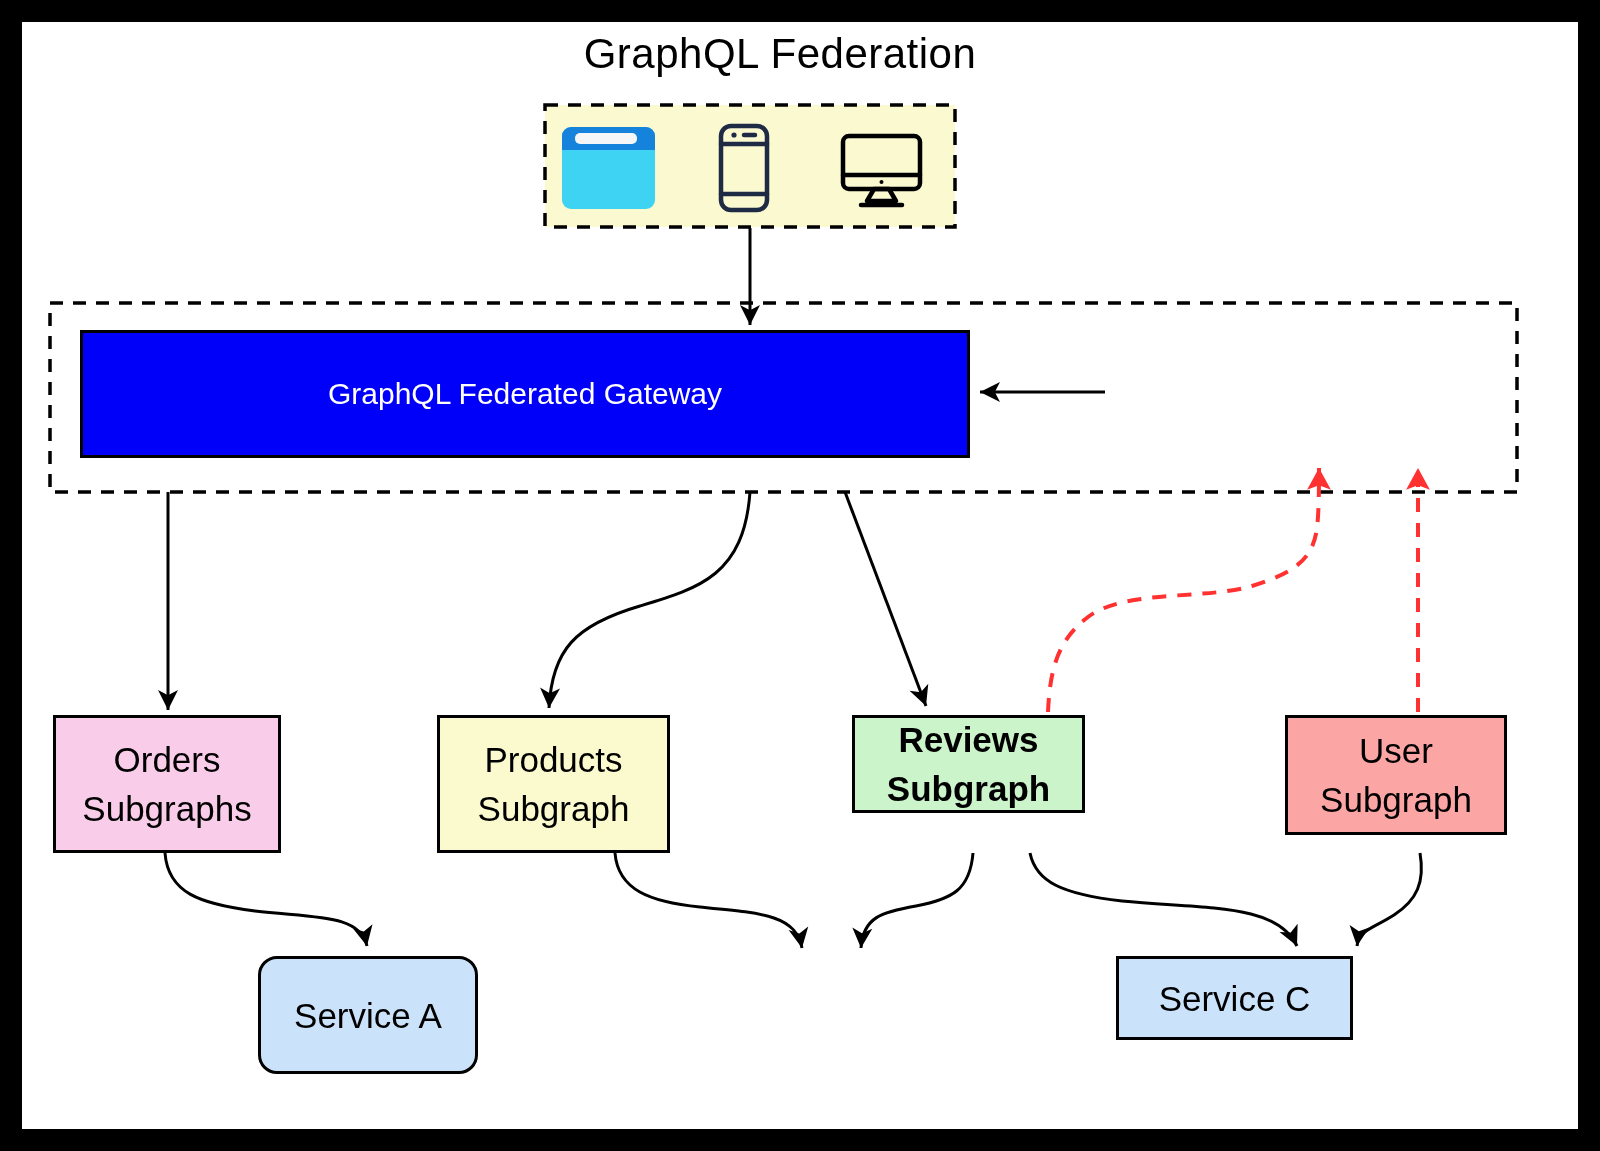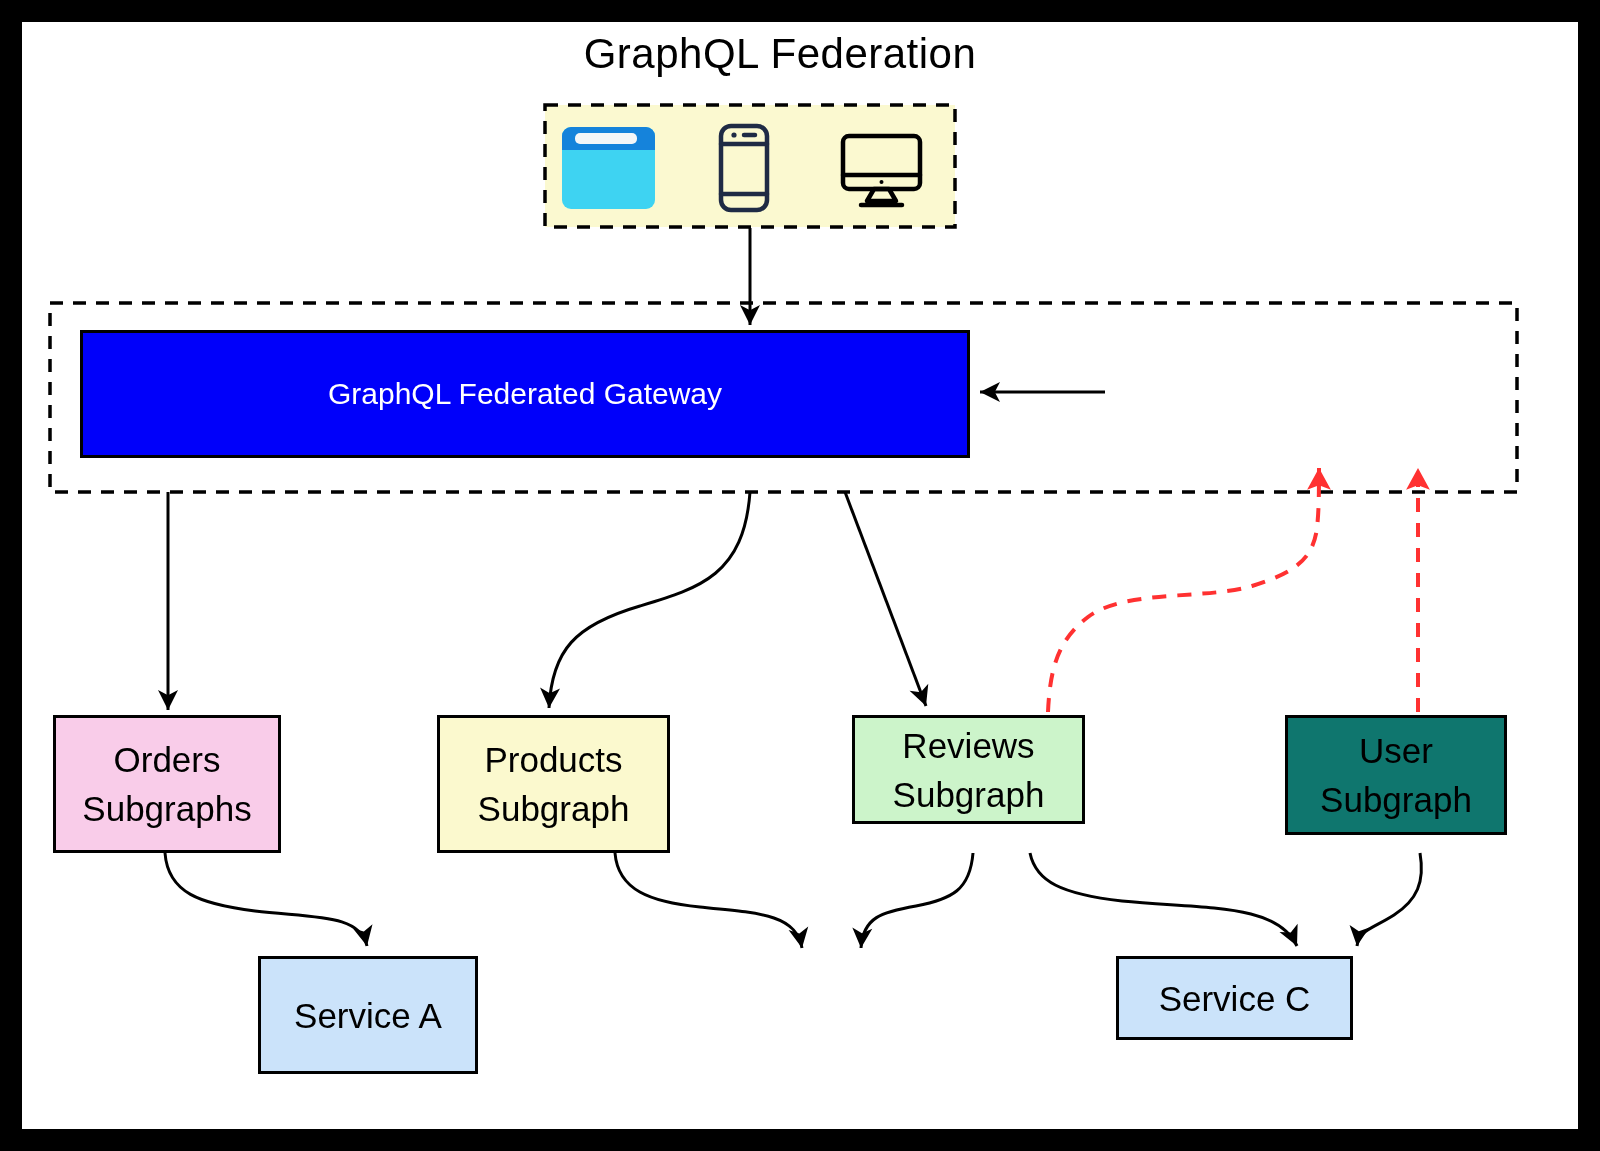--- a/index.html
+++ b/index.html
@@ -84,19 +84,19 @@
       <line x1="21" y1="72" x2="62" y2="72"></line>
     </svg>
   </span>
 
   <div class="node big" style="left: 80px; top: 330px; width: 890px; height: 128px; background-color: rgb(0, 0, 250);">GraphQL Federated Gateway</div>
 
   <div class="node" style="left: 53px; top: 715px; width: 228px; height: 138px; background-color: rgb(249, 204, 233);">Orders
 Subgraphs</div>
   <div class="node" style="left: 437px; top: 715px; width: 233px; height: 138px; background-color: rgb(251, 249, 206);">Products
 Subgraph</div>
-  <div class="node" style="left: 852px; top: 715px; width: 233px; height: 109px; background-color: rgb(204, 244, 202);">Reviews
+  <div class="node" style="left: 852px; top: 715px; width: 233px; height: 98px; background-color: rgb(204, 244, 202); font-weight: bold;">Reviews
 Subgraph</div>
-  <div class="node" style="left: 1285px; top: 715px; width: 222px; height: 120px; background-color: #0f766e;">User Subgraph</div>
+  <div class="node" style="left: 1285px; top: 715px; width: 222px; height: 120px; background-color: #fca5a5;">User Subgraph</div>
 
-  <div class="node" style="left: 258px; top: 956px; width: 220px; height: 118px; background-color: rgb(203, 227, 250);">Service A</div>
+  <div class="node" style="left: 258px; top: 956px; width: 220px; height: 118px; background-color: rgb(203, 227, 250); border-radius: 19px;">Service A</div>
   <div class="node" style="left: 1116px; top: 956px; width: 237px; height: 84px; background-color: rgb(203, 227, 250);">Service C</div>
 </div>
 
 </body></html>

